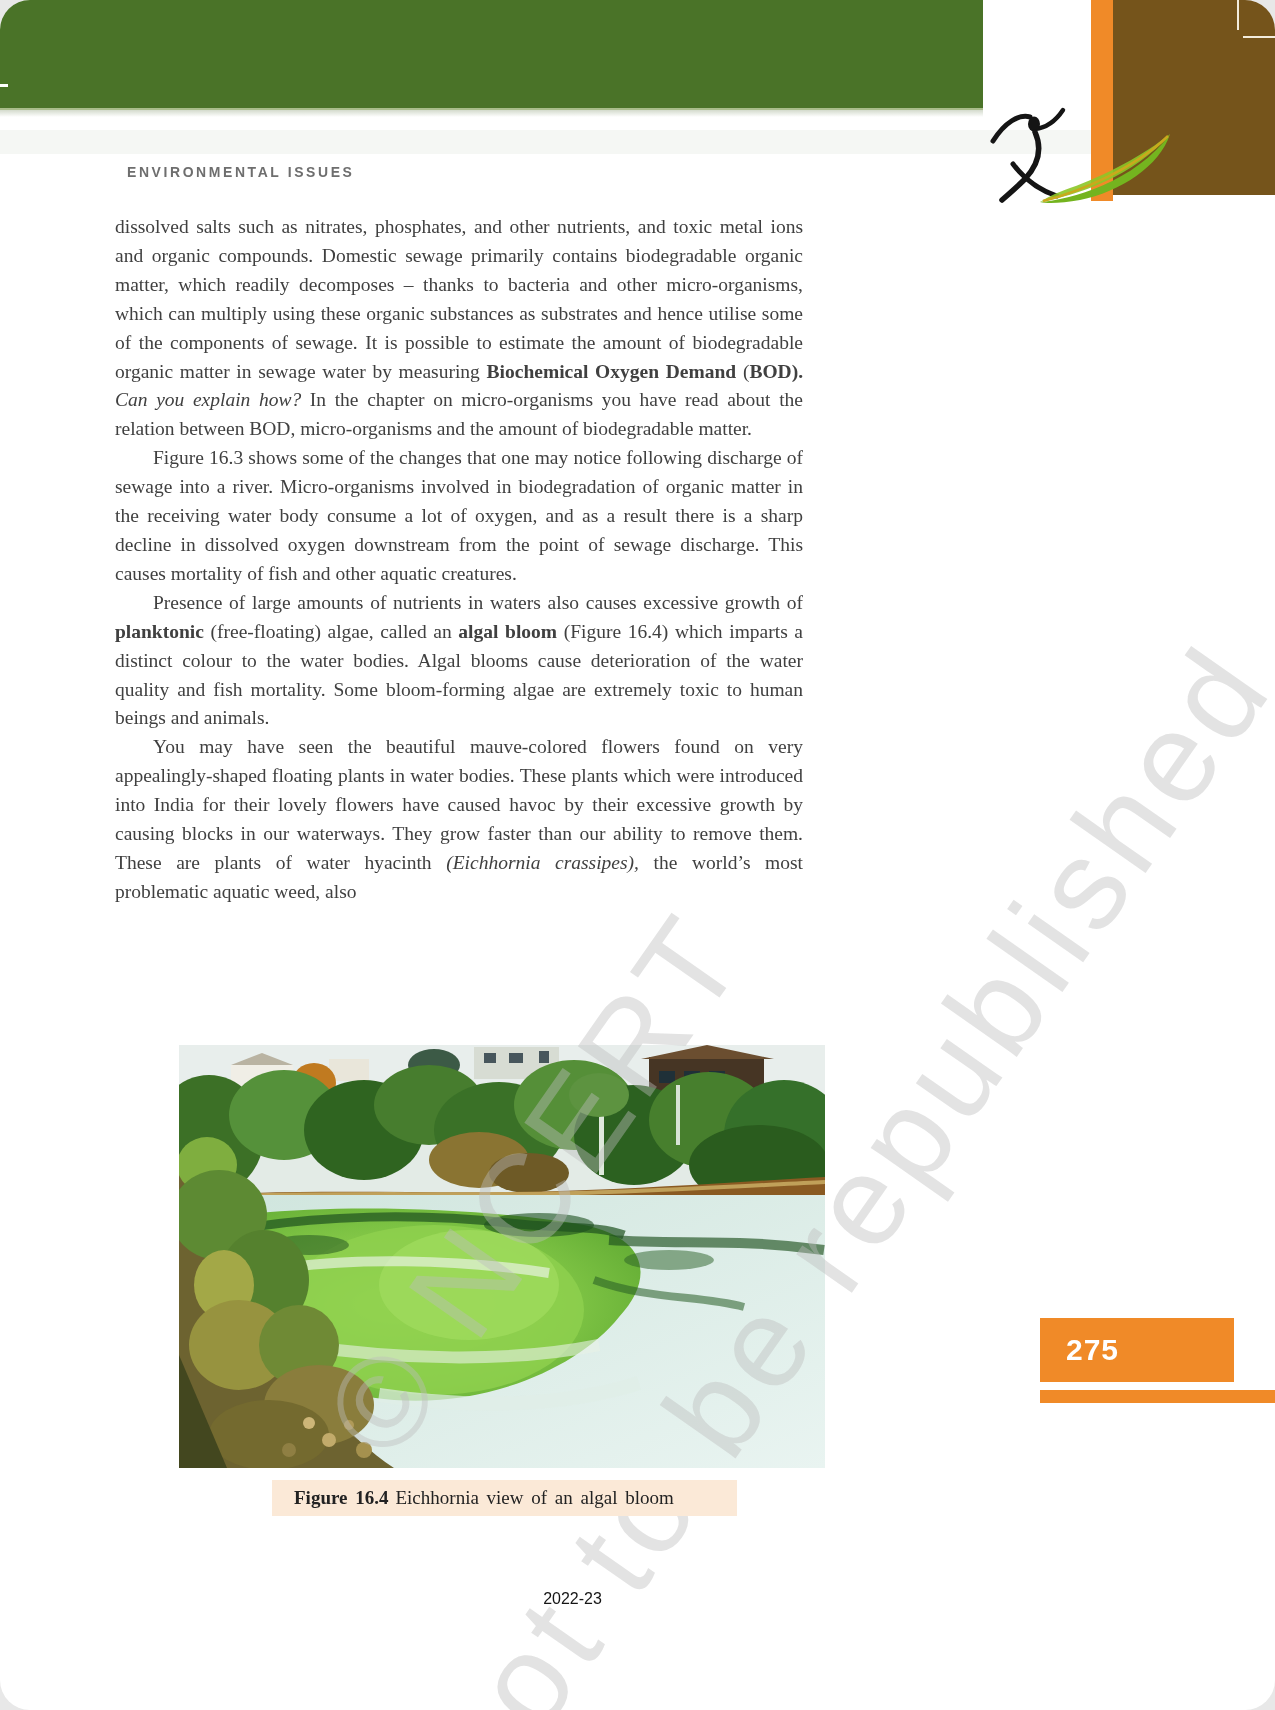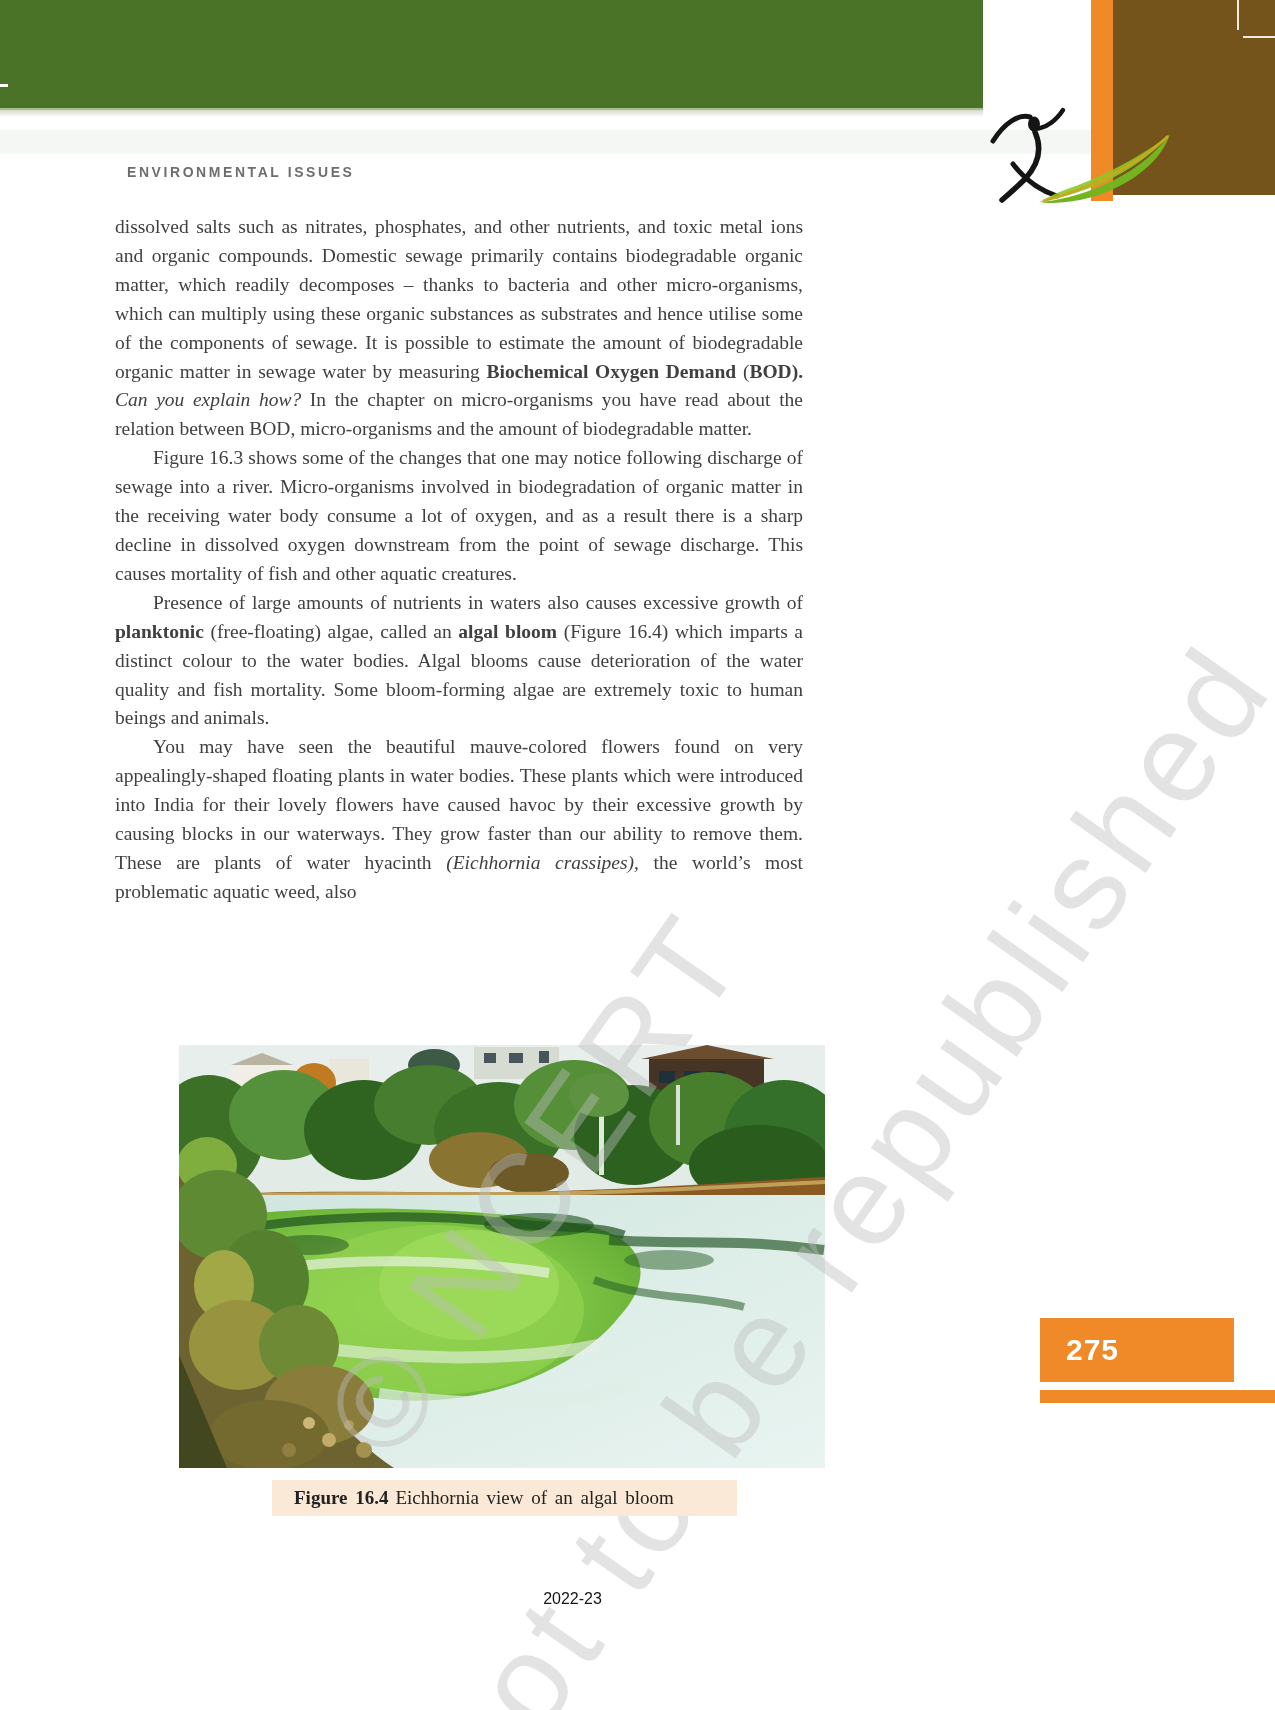--- a/index.html
+++ b/index.html
@@ -1,19 +1,20 @@
 <!DOCTYPE html>
 <html style="--header-green: #4a7328; --side-brown: #75541b; --accent-orange: #f08a28; --caption-bg: #fbe9d7; --watermark-gray: #bdbdbd;"><head>
 <meta charset="utf-8">
 <style>
   html,body{margin:0;padding:0;background:#e8e8e8;}
   .page{
     position:relative;width:1275px;height:1710px;margin:0 auto;
     background:#ffffff;overflow:hidden;
     font-family:"Liberation Serif", serif;
+    border-radius:30px;
   }
   
   .header-band{
     position:absolute;left:0;top:0;width:983px;height:108px;
     background:var(--header-green,#4a7328);
     border-bottom:2px solid #a9bd8a;z-index:2;
   }
   .band-shadow{position:absolute;left:0;top:110px;width:983px;height:7px;
     background:linear-gradient(rgba(130,150,110,0.35),rgba(130,150,110,0));z-index:2;}
   .scan-band{position:absolute;left:0;top:130px;width:1275px;height:24px;

